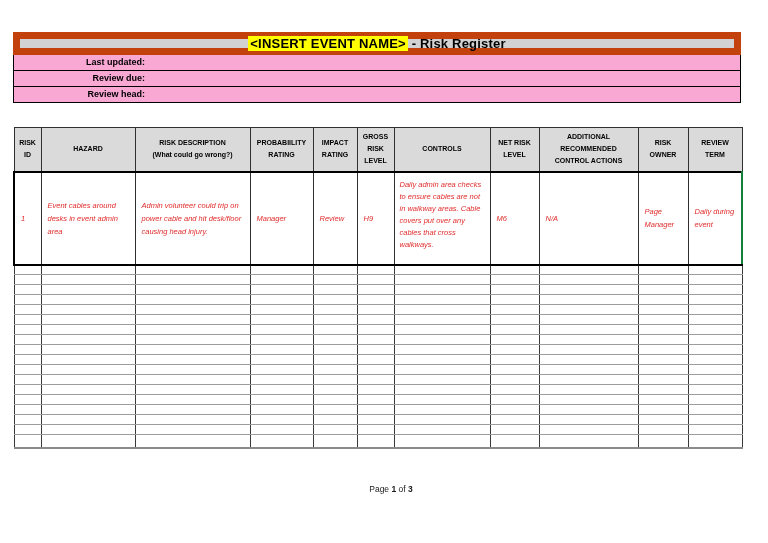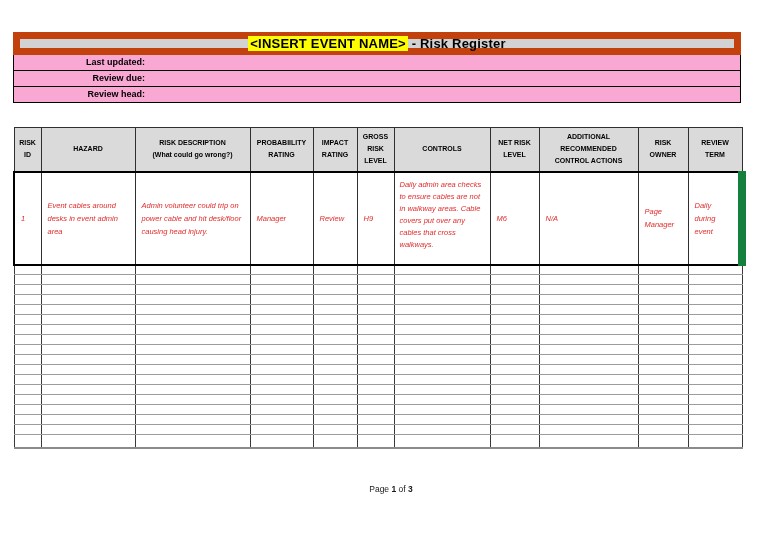--- a/index.html
+++ b/index.html
@@ -55,21 +55,21 @@
     border-top:2px solid #000;
     border-bottom:2px solid #000;
     height:93px;
     color:var(--risk-text-red,#e02b2b);
     font-style:italic; font-size:7.5px; line-height:13px;
     vertical-align:middle; text-align:left;
     padding:2px 6px 2px 6px;
     word-wrap:break-word;
   }
   .data-row td:first-child { border-left:2px solid #000; }
-  .data-row td:last-child  { border-right:8px solid #15803d; }
+  .data-row td:last-child  { border-right:2px solid #15803d; }
   .data-row td.c-controls  { line-height:12px; padding:2px 4px 8px 5px; }
 
   .empty-row td {
     height:10px;
     border-left:1px solid #3a3a3a;
     border-right:1px solid #3a3a3a;
     border-bottom:1px solid var(--grid-gray,#9c9c9c);
     background:#fff;
   }
   tbody.empty-rows tr:last-child td {

